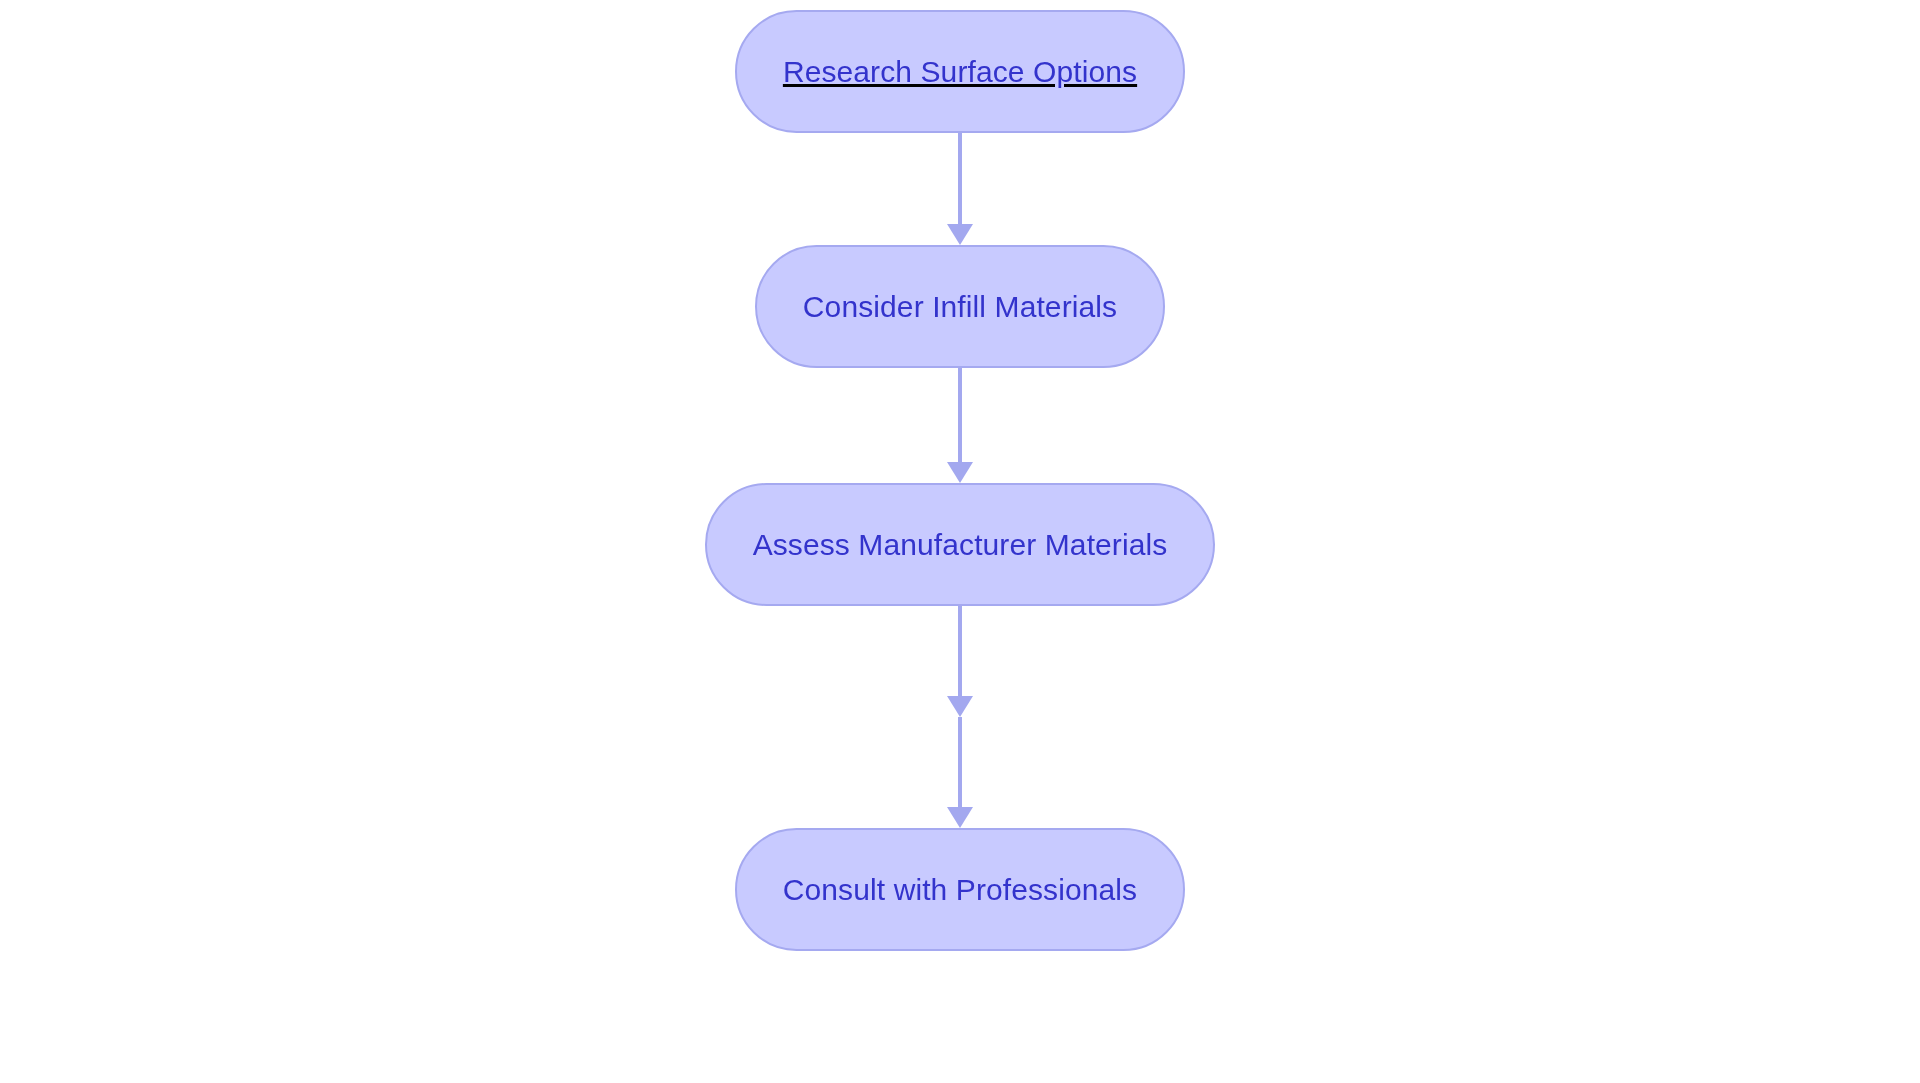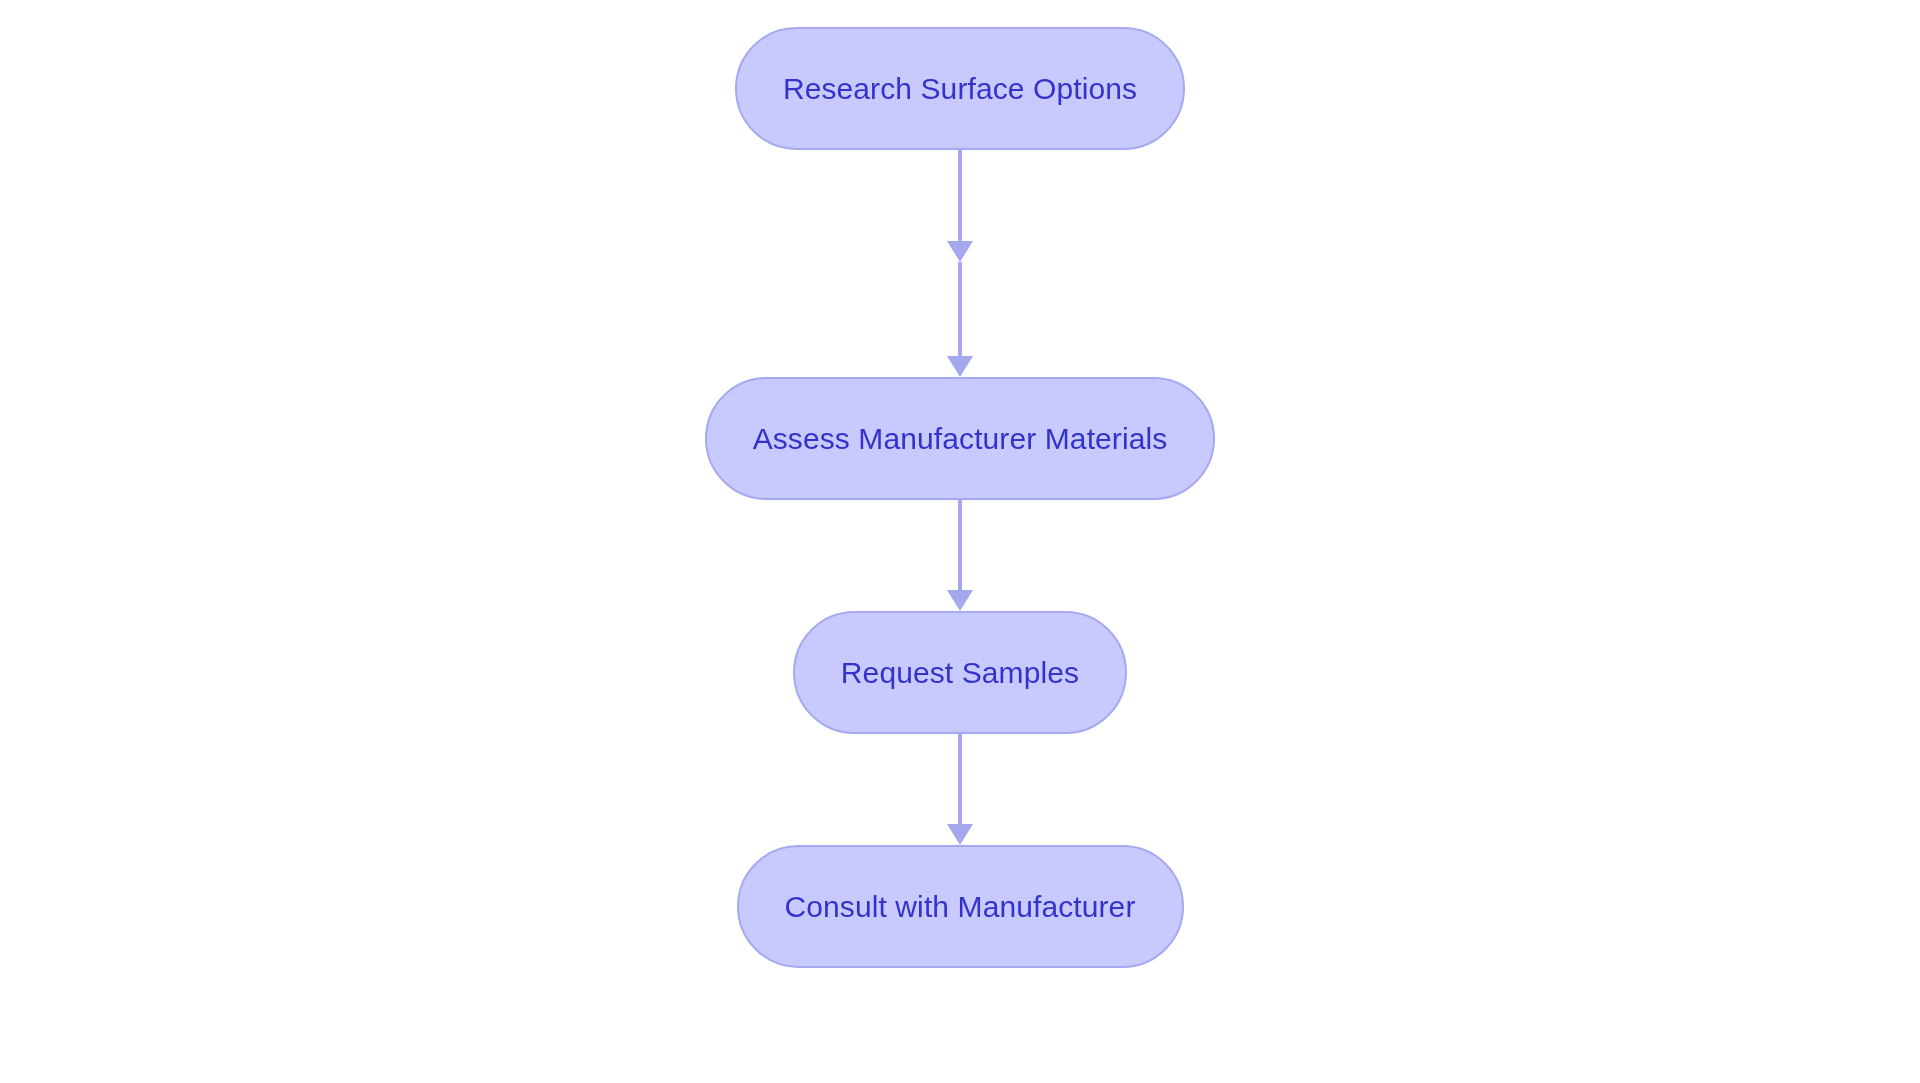--- a/index.html
+++ b/index.html
@@ -81,59 +81,59 @@
     border-right: 13px solid transparent;
     border-top: 21px solid #a3a8ef;
   }
 
   
   .connector-1 { height: 112px; }
   .connector-2 { height: 115px; }
   .connector-3 { height: 111px; }
   .connector-4 { height: 111px; }
 
-  .node-1 { margin-top: 27px; }
+  .node-1 { margin-top: 10px; text-decoration: underline; }
 </style>
 </head>
 <body>
 
 <div id="flowchart">
   <div class="flow-column">
 
     <div class="node node-1">
       <span class="node-label">Research Surface Options</span>
     </div>
 
     <div class="connector connector-1">
       <div class="connector-line"></div>
       <div class="connector-head"></div>
     </div>
 
+    <div class="node node-2">
+      <span class="node-label">Consider Infill Materials</span>
+    </div>
 
     <div class="connector connector-2">
       <div class="connector-line"></div>
       <div class="connector-head"></div>
     </div>
 
     <div class="node node-3">
       <span class="node-label">Assess Manufacturer Materials</span>
     </div>
 
     <div class="connector connector-3">
       <div class="connector-line"></div>
       <div class="connector-head"></div>
     </div>
 
-    <div class="node node-4">
-      <span class="node-label">Request Samples</span>
-    </div>
 
     <div class="connector connector-4">
       <div class="connector-line"></div>
       <div class="connector-head"></div>
     </div>
 
     <div class="node node-5">
-      <span class="node-label">Consult with Manufacturer</span>
+      <span class="node-label">Consult with Professionals</span>
     </div>
 
   </div>
 </div>
 
 </body></html>

